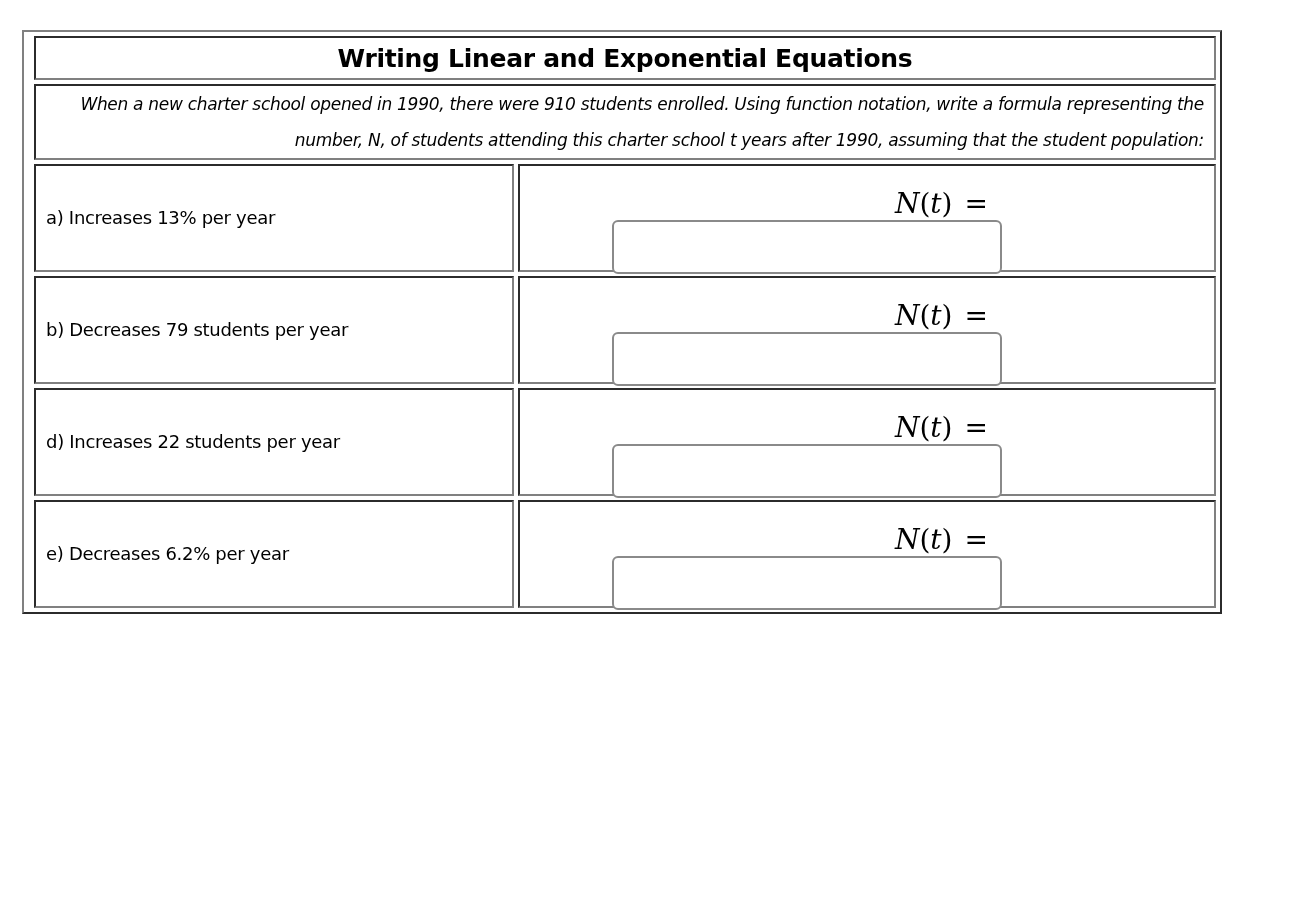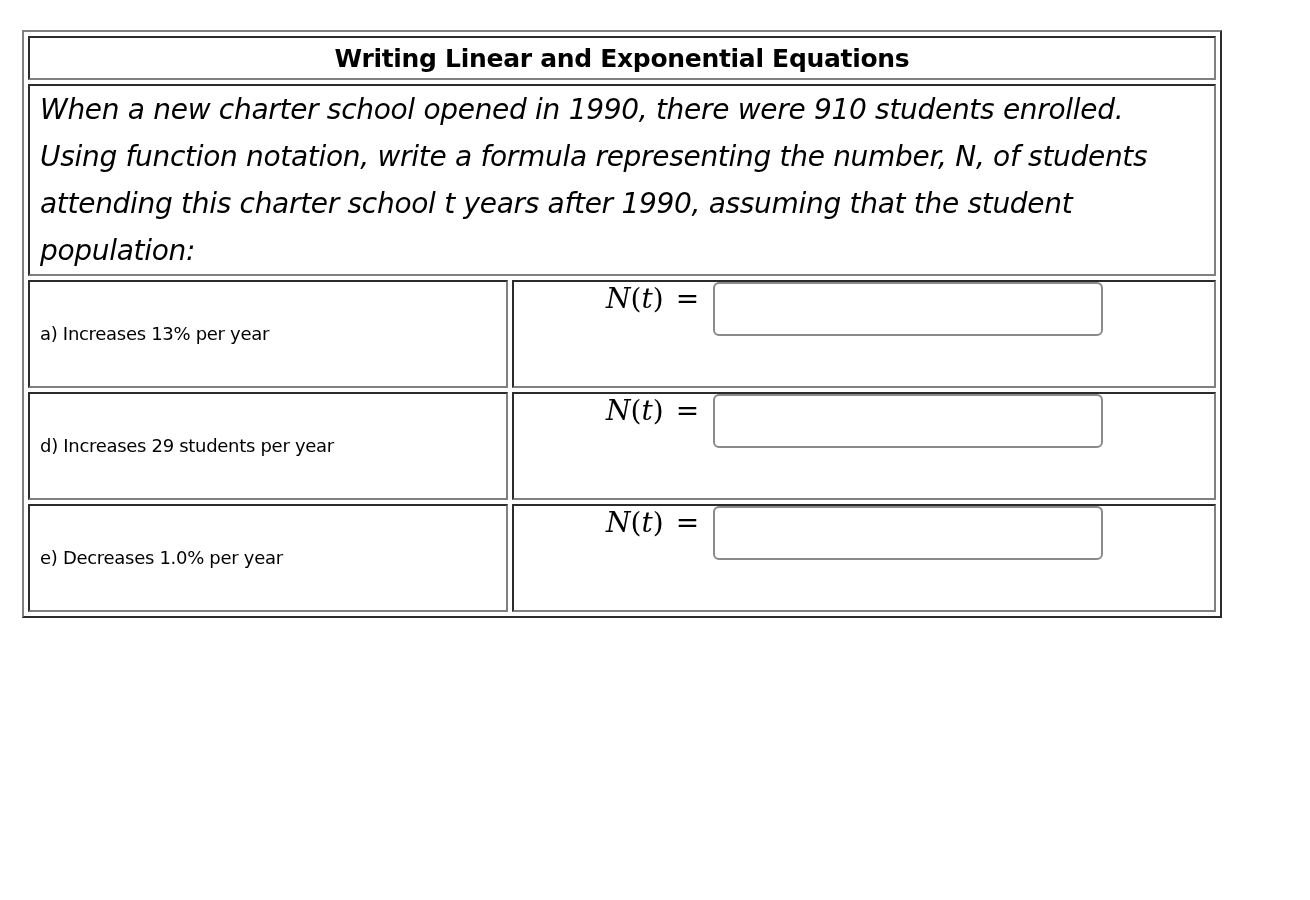--- a/index.html
+++ b/index.html
@@ -2,35 +2,35 @@
 <html><head>
 <meta charset="utf-8">
 <style>
   html, body { margin: 0; padding: 0; background: #ffffff; }
   body { width: 1310px; height: 900px; position: relative; overflow: hidden;
          font-family: "DejaVu Sans", sans-serif; color: #000; }
   table.worksheet {
     position: absolute; left: 22px; top: 30px; width: 1200px;
     border-collapse: separate; border-spacing: 4px;
     border-top: 2px solid #808080; border-left: 2px solid #808080;
-    border-right: 2px solid #2b2b2b; border-bottom: 2px solid #2b2b2b;
+    border-right: 2px solid #2b2b2b; border-bottom: 2px solid #2b2b2b; padding-left: 6px;
   }
   table.worksheet td {
     border-top: 2px solid #2b2b2b; border-left: 2px solid #2b2b2b;
     border-right: 2px solid #808080; border-bottom: 2px solid #808080;
     padding: 0 10px;
   }
   td.title-cell { text-align: center; font-weight: bold; font-size: 25px; height: 40px;
                   letter-spacing: -0.3px; }
-  td.desc-cell { font-style: italic; font-size: 28px; line-height: 47px; padding: 4px 10px 2px 10px;
-                 letter-spacing: -0.3px; }
+  td.desc-cell { font-style: italic; font-size: 17px; line-height: 36px; padding: 4px 10px 2px 10px;
+                 letter-spacing: -0.3px; text-align: right; }
   td.label-cell { width: 456px; font-size: 18px; height: 104px; vertical-align: middle;
                   letter-spacing: -0.3px; line-height: 32px; margin-top: 28px; }
   td.answer-cell { height: 104px; vertical-align: top; padding: 0; position: relative; }
-  .answer-wrap { position: absolute; left: 92px; top: 0; display: flex; align-items: flex-start; }
+  .answer-wrap { position: absolute; left: 92px; top: 21px; display: flex; align-items: flex-end; flex-direction: column; }
   .math { font-family: "DejaVu Serif", serif; font-size: 28px; white-space: nowrap; }
   .math .var { font-style: italic; }
   .math .eq { margin-left: 12px; margin-right: 14px; }
   input.answer-input {
     width: 390px; height: 54px; box-sizing: border-box;
     border: 2px solid #8a8a8a; border-radius: 6px; background: #fff;
     font-size: 22px; padding: 0 8px; outline: none;
   }
 </style>
 </head>
@@ -48,34 +48,43 @@
   <tr>
     <td class="label-cell">a) Increases 13% per year</td>
     <td class="answer-cell">
       <div class="answer-wrap">
         <span class="math"><span class="var">N</span><span>(</span><span class="var">t</span><span>)</span><span class="eq">=</span></span>
         <input class="answer-input" type="text" value="" style="">
       </div>
     </td>
   </tr>
 
+  <tr>
+    <td class="label-cell">b) Decreases 79 students per year</td>
+    <td class="answer-cell">
+      <div class="answer-wrap">
+        <span class="math"><span class="var">N</span><span>(</span><span class="var">t</span><span>)</span><span class="eq">=</span></span>
+        <input class="answer-input" type="text" value="" style="">
+      </div>
+    </td>
+  </tr>
 
 
   <tr>
-    <td class="label-cell">d) Increases 29 students per year</td>
+    <td class="label-cell">d) Increases 22 students per year</td>
     <td class="answer-cell">
       <div class="answer-wrap">
         <span class="math"><span class="var">N</span><span>(</span><span class="var">t</span><span>)</span><span class="eq">=</span></span>
         <input class="answer-input" type="text" value="" style="">
       </div>
     </td>
   </tr>
 
   <tr>
-    <td class="label-cell">e) Decreases 1.0% per year</td>
+    <td class="label-cell">e) Decreases 6.2% per year</td>
     <td class="answer-cell">
       <div class="answer-wrap">
         <span class="math"><span class="var">N</span><span>(</span><span class="var">t</span><span>)</span><span class="eq">=</span></span>
         <input class="answer-input" type="text" value="" style="">
       </div>
     </td>
   </tr>
 
 </tbody>
   </table>

